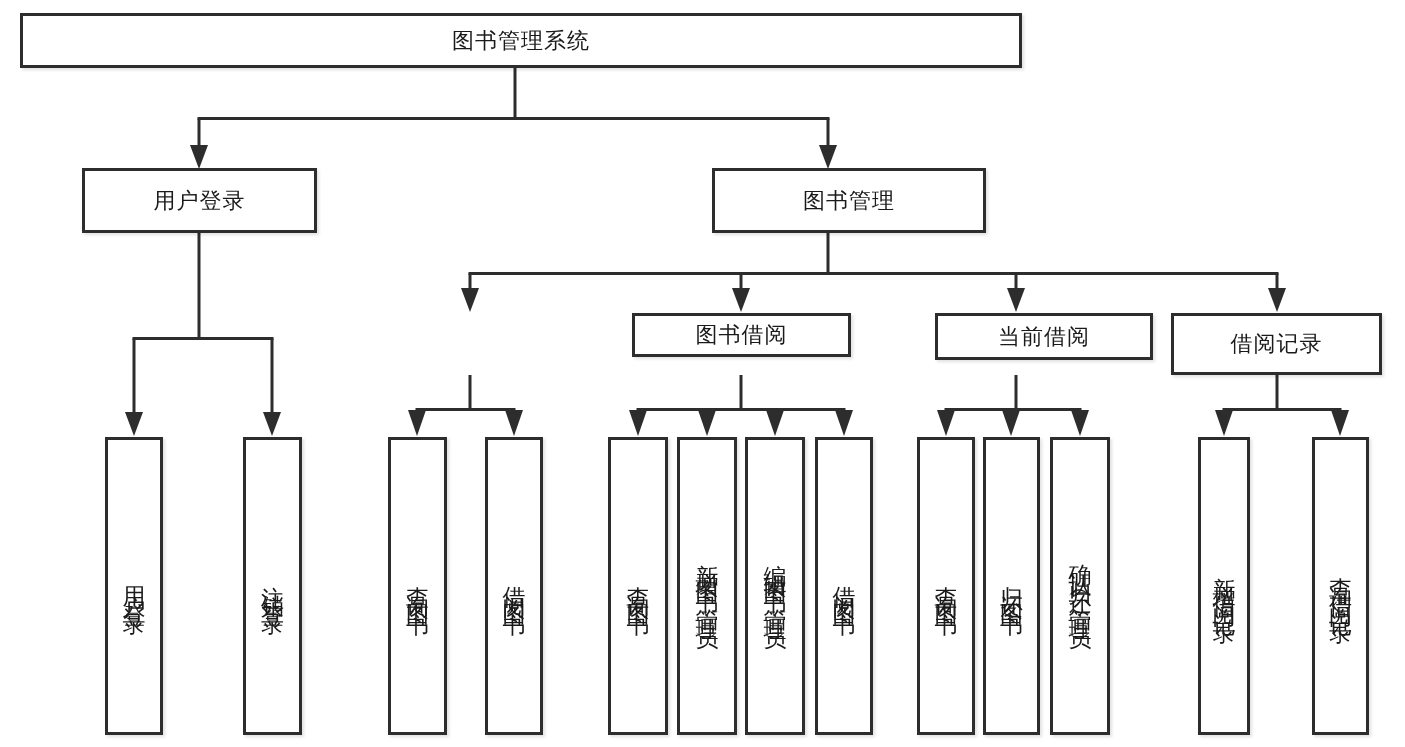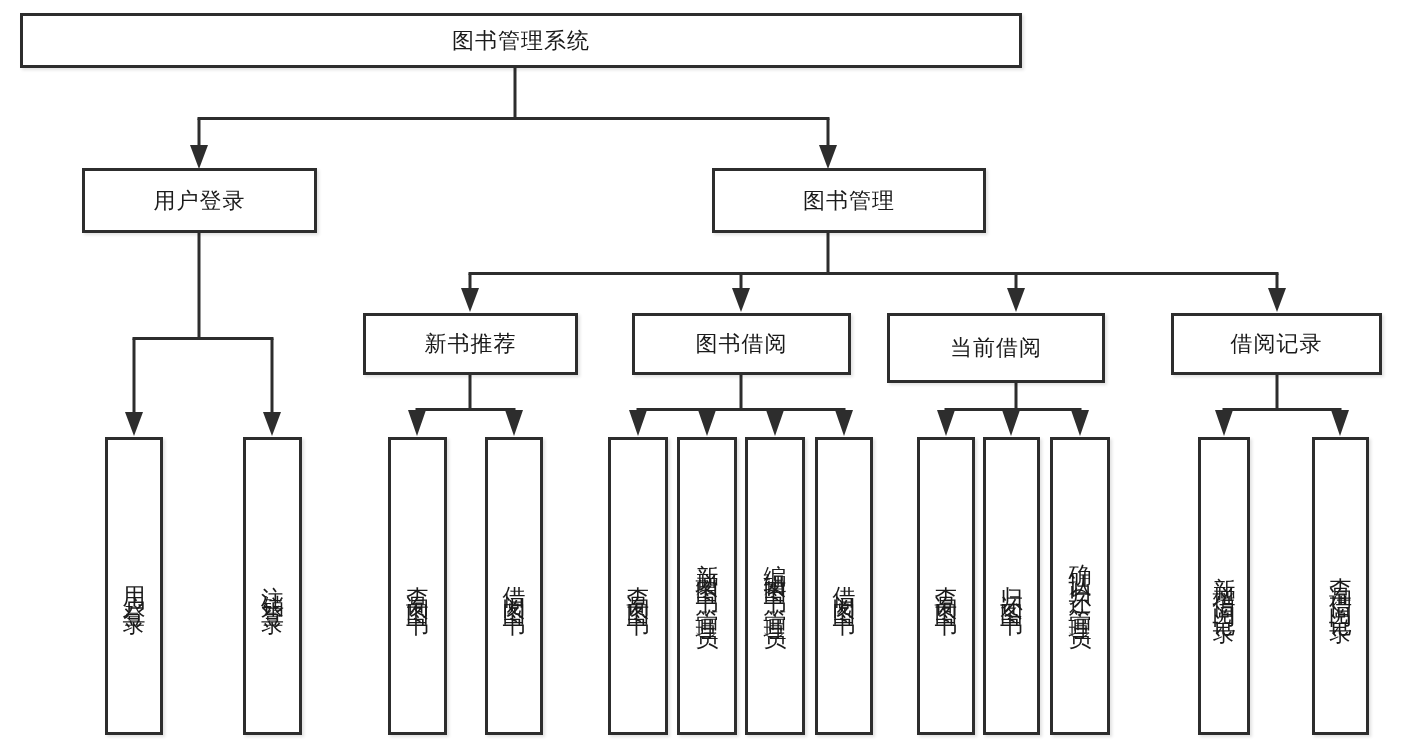--- a/index.html
+++ b/index.html
@@ -108,23 +108,22 @@
     <polygon points="1071,410 1089,410 1080,436"></polygon>
     <polygon points="1215,410 1233,410 1224,436"></polygon>
     <polygon points="1331,410 1349,410 1340,436"></polygon>
   </svg>
 
   <div class="box h" style="left:20px;top:13px;width:1002px;height:55px">图书管理系统</div>
 
   <div class="box h" style="left:82px;top:168px;width:235px;height:65px">用户登录</div>
   <div class="box h" style="left:712px;top:168px;width:274px;height:65px">图书管理</div>
 
-  <div class="box h" style="left:363px;top:313px;width:215px;height:62px">新书推荐</div>
-  <div class="box h" style="left:632px;top:313px;width:219px;height:62px">图书借阅</div>
-  <div class="box h" style="left:887px;top:313px;width:218px;height:70px">当前借阅</div>
+  <div class="box h" style="left:632px;top:313px;width:219px;height:44px">图书借阅</div>
+  <div class="box h" style="left:935px;top:313px;width:218px;height:47px">当前借阅</div>
   <div class="box h" style="left:1171px;top:313px;width:211px;height:62px">借阅记录</div>
 
   <div class="box v" style="left:105px;top:437px;width:58px;height:298px">用户登录</div>
   <div class="box v" style="left:243px;top:437px;width:59px;height:298px">注销登录</div>
 
   <div class="box v" style="left:388px;top:437px;width:59px;height:298px">查询图书</div>
   <div class="box v" style="left:485px;top:437px;width:58px;height:298px">借阅图书</div>
 
   <div class="box v" style="left:608px;top:437px;width:60px;height:298px">查询图书</div>
   <div class="box v" style="left:677px;top:437px;width:60px;height:298px">新增图书（管理员）</div>

